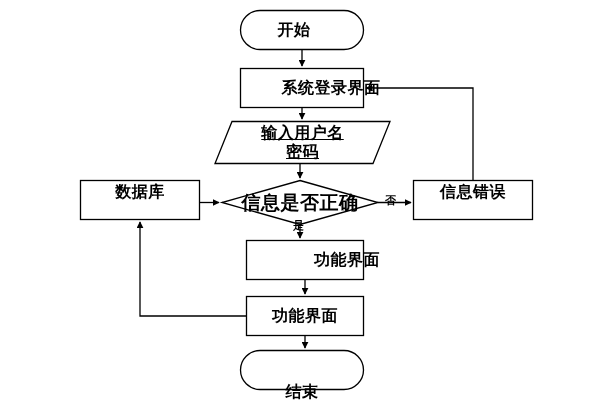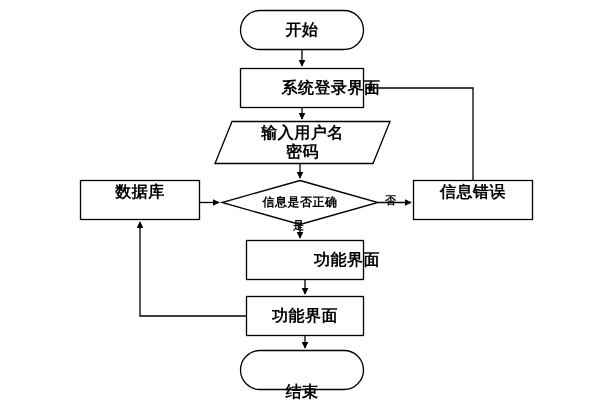--- a/index.html
+++ b/index.html
@@ -34,21 +34,21 @@
     color: #000000;
     letter-spacing: 0.5px;
     text-align: center;
     line-height: 1.15;
     pointer-events: none;
   }
   .node-hit {
     position: absolute;
   }
   .lbl-16 { font-size: 16px; }
-  .lbl-15 { font-size: 12px; }
+  .lbl-15 { font-size: 19px; }
   .edge-label {
     position: absolute;
     font-size: 11px;
     font-weight: bold;
     color: #000000;
     font-family: "Liberation Serif", "DejaVu Serif", serif;
     line-height: 1;
   }
 </style>
 </head>
@@ -101,25 +101,25 @@
       <path d="M 473 180 L 473 88 L 366 88" marker-end="url(#arrow)"></path>
 
       <line x1="305" y1="280" x2="305" y2="294" marker-end="url(#arrow)"></line>
 
       <line x1="305" y1="336" x2="305" y2="348" marker-end="url(#arrow)"></line>
 
       <path d="M 246 316 L 140 316 L 140 222" marker-end="url(#arrow)"></path>
     </g>
   </svg>
 
-  <div class="shape-label lbl-16" style="left:240px; top:10px; width:124px; height:40px;">开始</div>
+  <div class="shape-label lbl-16" style="left:232px; top:10px; width:124px; height:40px;">开始</div>
 
   <div class="shape-label lbl-16" style="left:240px; top:68px; width:124px; height:40px;margin-left:29px;">系统登录界面</div>
 
-  <div class="shape-label lbl-16" style="left:215px; top:121px; width:175px; height:43px;">
+  <div class="shape-label lbl-16" style="left:215px; top:121px; width:175px; height:43px;text-decoration:underline;">
     <span>输入用户名</span>
     <span>密码</span>
   </div>
 
   <div class="shape-label lbl-15" style="left:222px; top:180px; width:156px; height:45px;">信息是否正确</div>
 
   <div class="shape-label lbl-16" style="left:80px; top:180px; width:120px; height:24px;">数据库</div>
 
   <div class="shape-label lbl-16" style="left:413px; top:172px; width:120px; height:40px;">信息错误</div>
 

